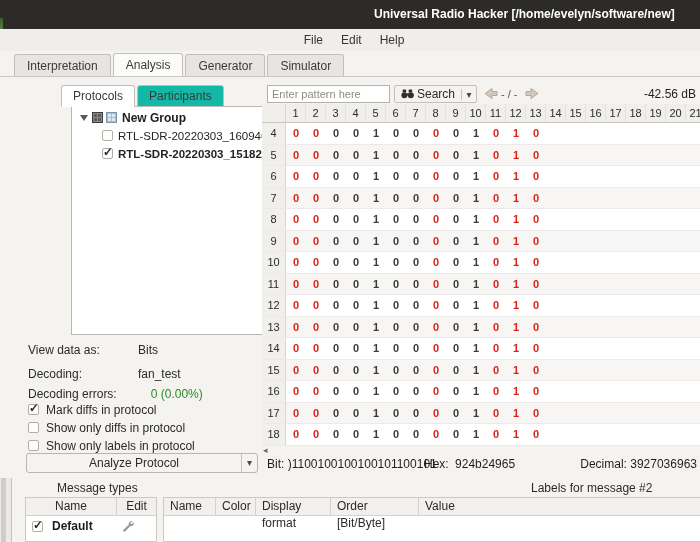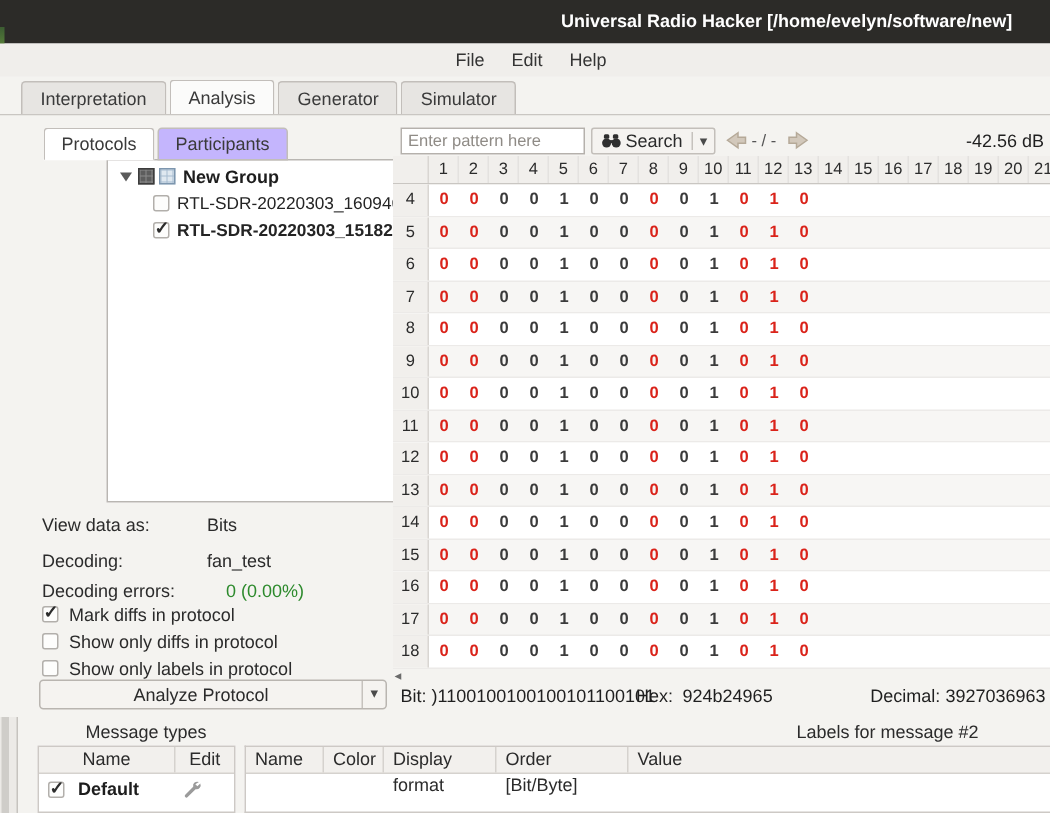--- a/index.html
+++ b/index.html
@@ -18,22 +18,22 @@
 
   
   .tabbar { position:absolute; left:14px; top:53px; height:23px; display:flex; align-items:flex-end; }
   .tab { font-size:12px; color:#3a3a3a; background:#e7e5e2; border:1px solid #c2beba; border-bottom:none; padding:4px 12px 4px 12px; margin-right:2px; border-radius:3px 3px 0 0; height:22px; }
   .tab.active { background:#fbfbfa; height:23px; position:relative; z-index:2; }
   .pane-top-line { position:absolute; left:0; top:76px; width:700px; height:1px; background:#c9c6c2; }
   .pane { position:absolute; left:0; top:77px; width:700px; height:465px; background:#f4f3f0; }
 
   
   .subtabbar { position:absolute; left:29px; top:85px; height:22px; display:flex; align-items:flex-end; z-index:2; }
-  .subtab { font-size:12px; color:#3a3a3a; background:#c4b5fd; border:1px solid #c2beba; padding:3px 11px; margin-right:2px; border-radius:3px 3px 0 0; }
-  .subtab.active { background:#ffffff; border-bottom:1px solid #ffffff; }
+  .subtab { font-size:12px; color:#3a3a3a; background:#14b8a6; border:1px solid #c2beba; padding:3px 11px; margin-right:2px; border-radius:3px 3px 0 0; }
+  .subtab.active { background:#ffffff; border-bottom:1px solid #ffffff;margin-left:32px; }
 
   
   .tree { position:absolute; left:26px; top:106px; width:230px; height:229px; background:#ffffff; border:1px solid #b9b6b2;margin-left:45px; }
   .tree-row { display:flex; align-items:center; height:15px; margin-top:3px; white-space:nowrap; overflow:hidden; }
   .expander { width:0; height:0; border-left:4px solid transparent; border-right:4px solid transparent; border-top:6px solid #5a5a5a; margin:0 4px 0 8px; }
   .gicon1 { width:11px; height:11px; background:#5d5d5d; border:1px solid #3c3c3c; margin-right:3px;
             background-image:linear-gradient(#8a8a8a 1px, transparent 1px), linear-gradient(90deg,#8a8a8a 1px, transparent 1px); background-size:4px 4px; }
   .gicon2 { width:11px; height:11px; background:#dfe8f0; border:1px solid #7d96ae; margin-right:5px;
             background-image:linear-gradient(#a6bccf 1px, transparent 1px), linear-gradient(90deg,#a6bccf 1px, transparent 1px); background-size:4px 4px; }
   .tree-group-label { font-size:12px; font-weight:bold; color:#1d1d1d; }

